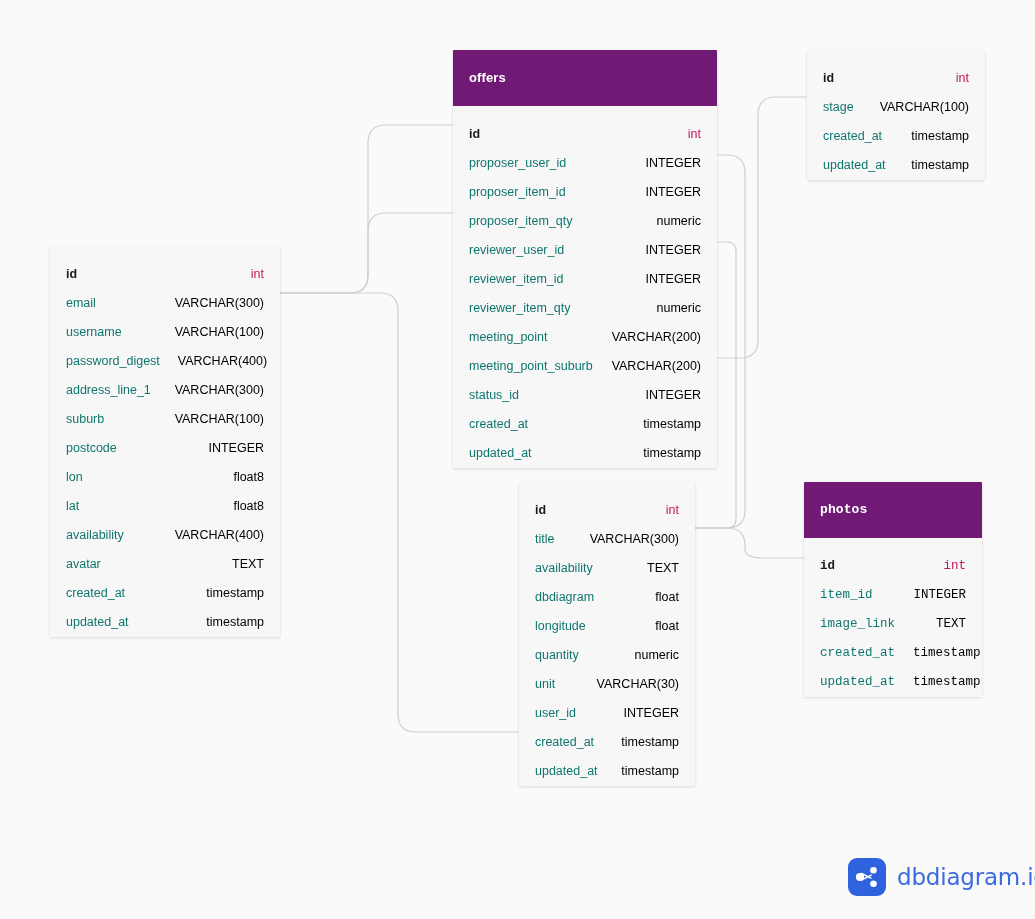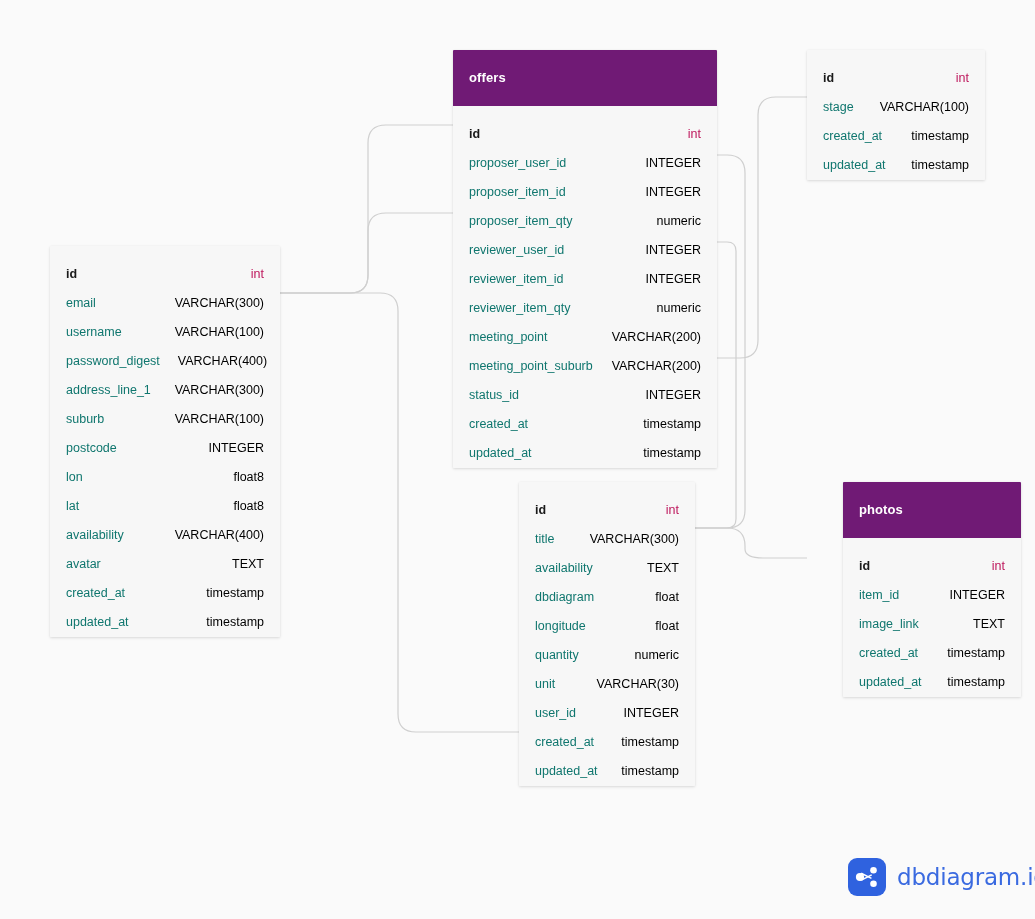--- a/index.html
+++ b/index.html
@@ -291,21 +291,21 @@
           <div class="field-row">
             <span class="field-name">created_at</span>
             <span class="field-type">timestamp</span>
           </div>
           <div class="field-row">
             <span class="field-name">updated_at</span>
             <span class="field-type">timestamp</span>
           </div>
         </div>
       </div>
-      <div class="table-card" style="left: 843px; top: 482px; width: 178px;">
+      <div class="table-card" style="left: 804px; top: 482px; width: 178px; font-family: Liberation Mono, monospace;">
         <div class="table-header">photos</div>
         <div class="table-body">
           <div class="field-row pk">
             <span class="field-name">id</span>
             <span class="field-type">int</span>
           </div>
           <div class="field-row">
             <span class="field-name">item_id</span>
             <span class="field-type">INTEGER</span>
           </div>

